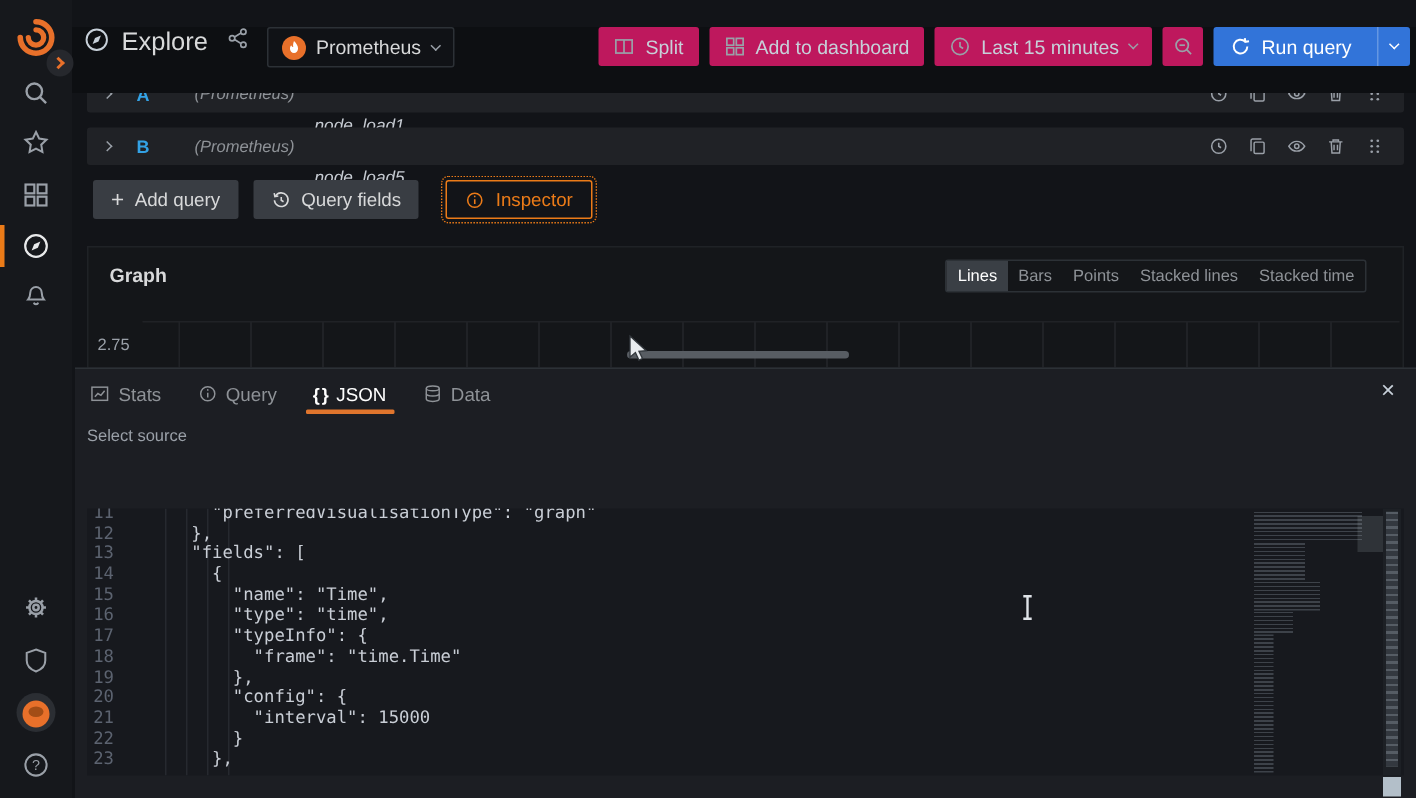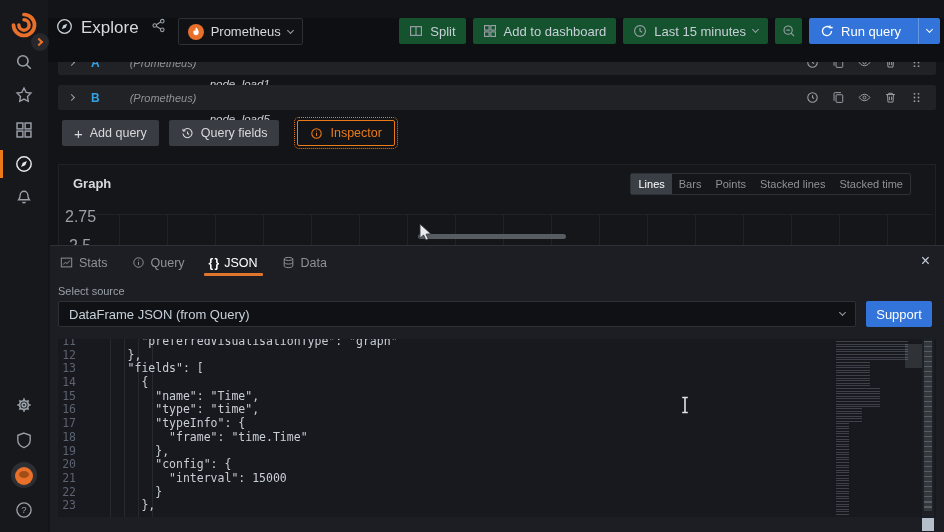--- a/index.html
+++ b/index.html
@@ -30,21 +30,21 @@
   .share { color:#9aa0a8; width:15px; height:15px; margin-right:12px; cursor:pointer; }
   .share svg { width:15px; height:15px; display:block; }
   .ds-picker { height:27px; display:flex; align-items:center; gap:7px; padding:0 9px;
                border:1px solid #2c3136; border-radius:2px; background:#101216; cursor:pointer; }
   .ds-picker .label { font-size:13px; color:#d8d9da; }
   .flame { width:16px; height:16px; border-radius:50%; background:#e8702a; position:relative; }
   .flame svg { position:absolute; left:0; top:0; width:16px; height:16px; }
   .cdown { width:5px; height:5px; border-right:1.6px solid #9aa0a8; border-bottom:1.6px solid #9aa0a8; transform:rotate(45deg); margin-top:-3px;}
   .tn-right { margin-left:auto; display:flex; align-items:center; gap:7px; }
   .tn-btn { height:26px; display:flex; align-items:center; gap:7px; padding:0 10px; border:none;
-            background:#14532d; border-radius:2px; color:#c7d0d9; font-size:13px; cursor:pointer;
+            background:#be185d; border-radius:2px; color:#c7d0d9; font-size:13px; cursor:pointer;
             font-family:"Liberation Sans", sans-serif; }
   .tn-btn svg { width:14px; height:14px; display:block; color:#9aa0a8; }
   .sq-btn { width:27px; justify-content:center; padding:0; }
   .run-btn { background:#3274d9; color:#fff; padding:0; overflow:hidden; }
   .run-btn .main { display:flex; align-items:center; gap:7px; padding:0 10px 0 11px; height:26px; }
   .run-btn svg { color:#fff; }
   .run-btn .caret-seg { height:26px; display:flex; align-items:center; padding:0 8px; border-left:1px solid rgba(255,255,255,.25); }
   .run-btn .cdown { border-color:#fff; }
 
   
@@ -68,21 +68,21 @@
   .inspector-btn { margin-left:8px; background:transparent; border:1px solid #eb7b18; color:#eb7b18;
                    outline:1px dotted #eb7b18; outline-offset:2px; }
 
   
   .panel { position:absolute; left:58px; top:164px; width:878px; height:82px; background:#141619;
            border:1px solid #1f2226; overflow:hidden; z-index:1; }
   .panel-title { position:absolute; left:14px; top:11px; font-size:13px; color:#d8d9da; }
   .mode-group { position:absolute; right:24px; top:8px; display:flex; border:1px solid #2c3136; border-radius:2px; height:22px; }
   .mode { padding:0 7px; font-size:11px; line-height:20px; color:#8e9297; cursor:pointer; white-space:nowrap; }
   .mode.active { background:#3a3f45; color:#fff; }
-  .ytick { position:absolute; left:6px; font-size:16px; color:#9aa0a8; }
+  .ytick { position:absolute; left:6px; font-size:11px; color:#9aa0a8;margin-top:16px; }
   .hgrid { position:absolute; left:36px; right:2px; top:49px; height:1px; background:#202226; }
   .vgrid { position:absolute; left:60px; right:2px; top:49px; height:33px;
            background:repeating-linear-gradient(to right, #202226 0 1px, transparent 1px 48px); }
 
   
   .drag-handle { position:absolute; left:418px; top:234px; width:148px; height:5px; border-radius:3px;
                  background:#585d63; z-index:6; cursor:row-resize; }
   .drawer { position:absolute; left:50px; top:245px; width:894px; height:287px; background:#1c1e23;
             border-top:1px solid #2c3136; z-index:5; }
   .tabbar { position:relative; height:33px; display:flex; align-items:center; padding-left:8px; }
@@ -436,27 +436,20 @@
             <ellipse cx="8" cy="3.6" rx="5.3" ry="1.9"></ellipse>
             <path d="M2.7 3.6v8.8c0 1 2.4 1.9 5.3 1.9s5.3-.9 5.3-1.9V3.6"></path>
             <path d="M2.7 8c0 1 2.4 1.9 5.3 1.9S13.3 9 13.3 8"></path>
           </svg>
         <span>Data</span>
       </div>
       <span class="close-x">×</span>
     </nav>
 
     <div class="src-label">Select source</div>
-    <div class="src-row">
-      <div class="dropdown">
-        <span>DataFrame JSON (from Query)</span>
-        <span class="cdown"></span>
-      </div>
-      <button class="support-btn">Support</button>
-    </div>
 
     <div class="editor">
       <div class="guides">
         <i style="left:52px"></i>
           <i style="left:66px"></i>
           <i style="left:80px"></i>
           <i style="left:94px"></i>
       </div>
       <div class="code-lines">
         <div class="cline">

